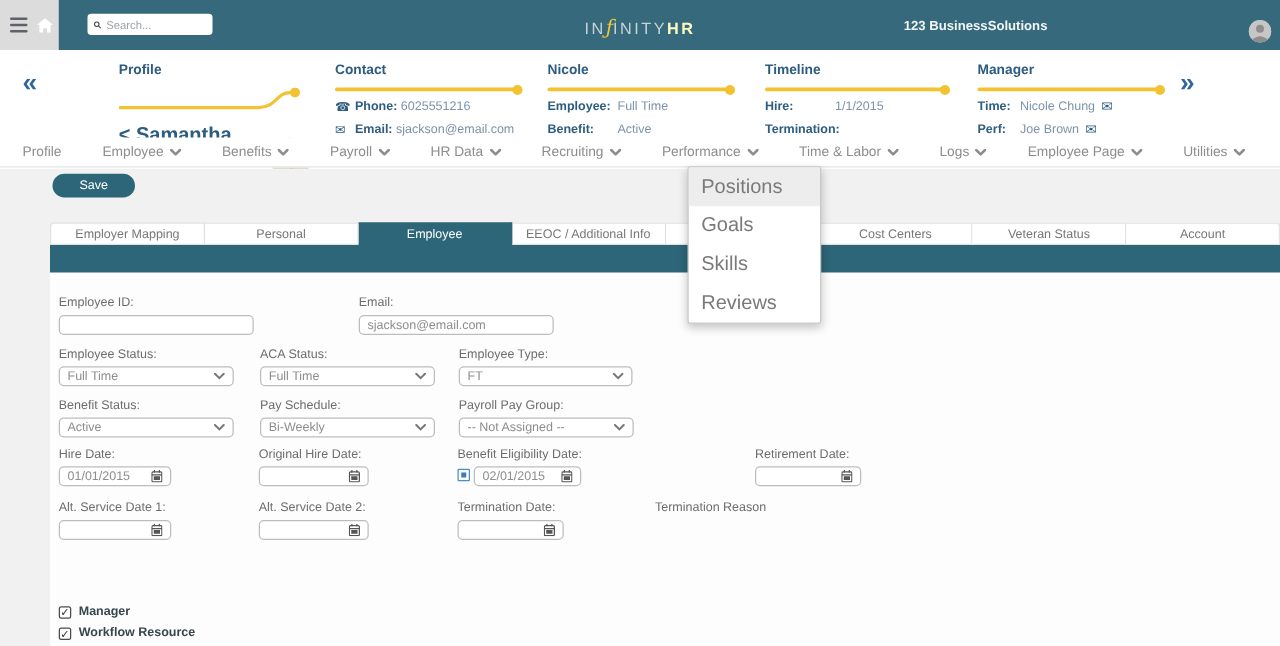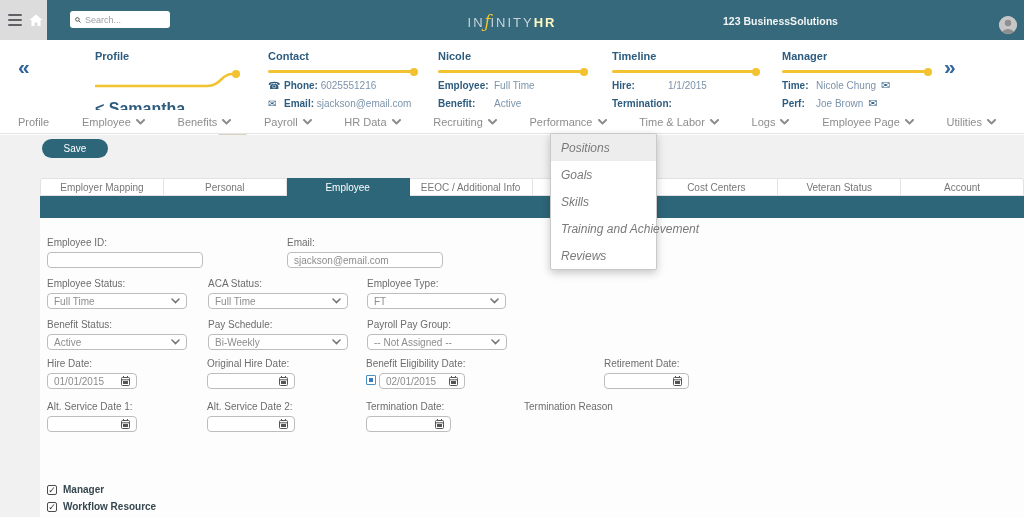--- a/index.html
+++ b/index.html
@@ -46,21 +46,21 @@
   .save-btn { position: absolute; left: 42px; top: 139px; width: 66px; height: 19px; background: #2d6678; color: #fff; font-size: 10px; border: none; border-radius: 10px; cursor: pointer; font-family: "Liberation Sans", sans-serif; }
   .tabs { position: absolute; left: 40px; top: 178px; width: 984px; height: 18px; display: flex; }
   .tab { flex: 1; background: #fff; border: 1px solid #e2e2e2; border-left: none; font-size: 10px; color: #777; display: flex; align-items: center; justify-content: center; cursor: pointer; white-space: nowrap; overflow: hidden; }
   .tab:first-child { border-left: 1px solid #e2e2e2; border-top-left-radius: 3px; }
   .tab:last-child { border-top-right-radius: 3px; }
   .tab.active { background: #2d6678; color: #fff; border-color: #2d6678; }
   .teal-band { position: absolute; left: 40px; top: 196px; width: 984px; height: 22px; background: #2d6678; }
 
   
   .dropdown { position: absolute; left: 550px; top: 133px; width: 107px; background: #fff; border: 1px solid #c9c9c9; border-radius: 2px; box-shadow: 0 3px 8px rgba(0,0,0,.22); z-index: 30; }
-  .ditem { padding: 7px 10px 6px 10px; font-size: 12px; color: #7a7a7a; cursor: pointer; white-space: nowrap; font-style: italic; }
+  .ditem { padding: 7px 10px 6px 10px; font-size: 16px; color: #7a7a7a; cursor: pointer; white-space: nowrap; }
   .ditem.hl { background: #ededed; }
 
   
   .fg { position: absolute; }
   .flabel { font-size: 10px; color: #6d6d6d; margin-bottom: 4px; white-space: nowrap; }
   .fbox { height: 16px; border: 1px solid #bdbdbd; border-radius: 4px; background: #fff; font-size: 10px; color: #8d8d8d; display: flex; align-items: center; padding: 0 6px; cursor: text; }
   .fsel { cursor: pointer; justify-content: space-between; }
   .fdate { cursor: pointer; justify-content: space-between; }
   .elig-ic { position: absolute; left: 0; top: 17px; width: 10px; height: 10px; border: 1px solid #4a90c4; border-radius: 1px; background: #fff; display: flex; align-items: center; justify-content: center; }
   .elig-ic i { display: block; width: 4px; height: 4px; background: #3a7abf; }
@@ -438,17 +438,16 @@
   </div>
   <div class="cbrow" style="left:47px;top:501px">
     <span class="cb on"></span>
     <span class="cbl">Workflow Resource</span>
   </div>
 
   <div class="dropdown">
     <div class="ditem hl">Positions</div>
     <div class="ditem">Goals</div>
     <div class="ditem">Skills</div>
-    <div class="ditem">Training and Achievement</div>
     <div class="ditem">Reviews</div>
   </div>
 
 </div>
 
 </body></html>

